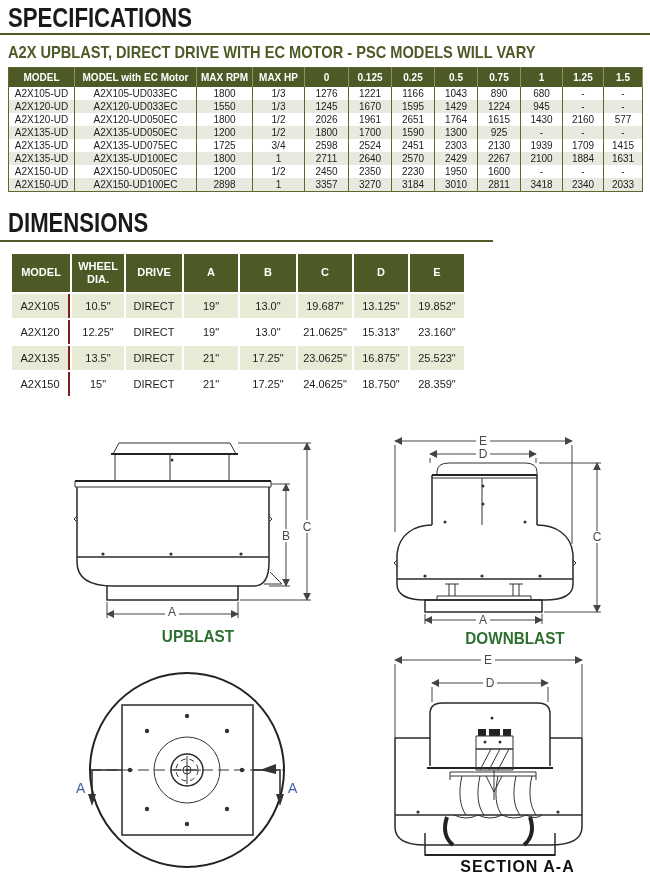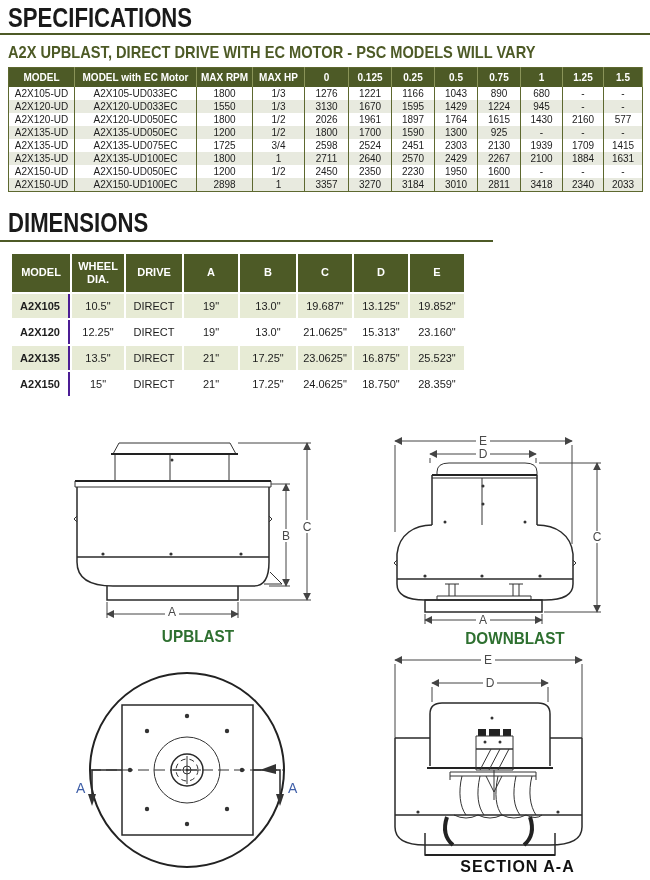--- a/index.html
+++ b/index.html
@@ -18,21 +18,21 @@
   #spec-table td{font-size:10px;text-align:center;height:13px;padding:0;
                  border-right:1px solid #5d682f;color:#1d1d1d;white-space:nowrap;}
   #spec-table td.c0,#spec-table td.c1{font-weight:normal;}
   #spec-table tr.odd{background:#e8eadf;}
   
   #dim-table{position:absolute;left:10px;top:252px;width:448px;
              border-collapse:separate;border-spacing:2px;}
   #dim-table th{background:#4d5a26;color:#fff;font-size:11px;font-weight:bold;
                 text-align:center;height:38px;padding:0 2px;line-height:1.2;}
   #dim-table td{font-size:11px;text-align:center;height:22px;color:#1d1d1d;white-space:nowrap;}
-  #dim-table td.c0{font-weight:bold;border-right:2px solid #4c1d95;}
+  #dim-table td.c0{font-weight:normal;border-right:2px solid #7f1d1d;}
   #dim-table tr.odd td{background:#e7ebd5;}
   .caption-green{position:absolute;text-align:center;font-size:17px;font-weight:bold;
                  color:#2e7030;transform:scaleX(0.9);}
   .caption-black{position:absolute;text-align:center;font-size:16px;color:#111;letter-spacing:1px;font-weight:bold;}
   svg{position:absolute;}
   svg *{vector-effect:non-scaling-stroke;}
   .ln{stroke:#333;fill:none;stroke-width:1;}
   .ln2{stroke:#222;fill:none;stroke-width:2;}
   .ln15{stroke:#2a2a2a;fill:none;stroke-width:1.5;}
   .dim{stroke:#444;fill:none;stroke-width:1;}
@@ -94,37 +94,37 @@
           <td class="c8">890</td>
           <td class="c9">680</td>
           <td class="c10">-</td>
           <td class="c11">-</td>
         </tr>
         <tr class="odd">
           <td class="c0">A2X120-UD</td>
           <td class="c1">A2X120-UD033EC</td>
           <td class="c2">1550</td>
           <td class="c3">1/3</td>
-          <td class="c4">3130</td>
+          <td class="c4">1245</td>
           <td class="c5">1670</td>
           <td class="c6">1595</td>
           <td class="c7">1429</td>
           <td class="c8">1224</td>
           <td class="c9">945</td>
           <td class="c10">-</td>
           <td class="c11">-</td>
         </tr>
         <tr class="even">
           <td class="c0">A2X120-UD</td>
           <td class="c1">A2X120-UD050EC</td>
           <td class="c2">1800</td>
           <td class="c3">1/2</td>
           <td class="c4">2026</td>
           <td class="c5">1961</td>
-          <td class="c6">1897</td>
+          <td class="c6">2651</td>
           <td class="c7">1764</td>
           <td class="c8">1615</td>
           <td class="c9">1430</td>
           <td class="c10">2160</td>
           <td class="c11">577</td>
         </tr>
         <tr class="odd">
           <td class="c0">A2X135-UD</td>
           <td class="c1">A2X135-UD050EC</td>
           <td class="c2">1200</td>

